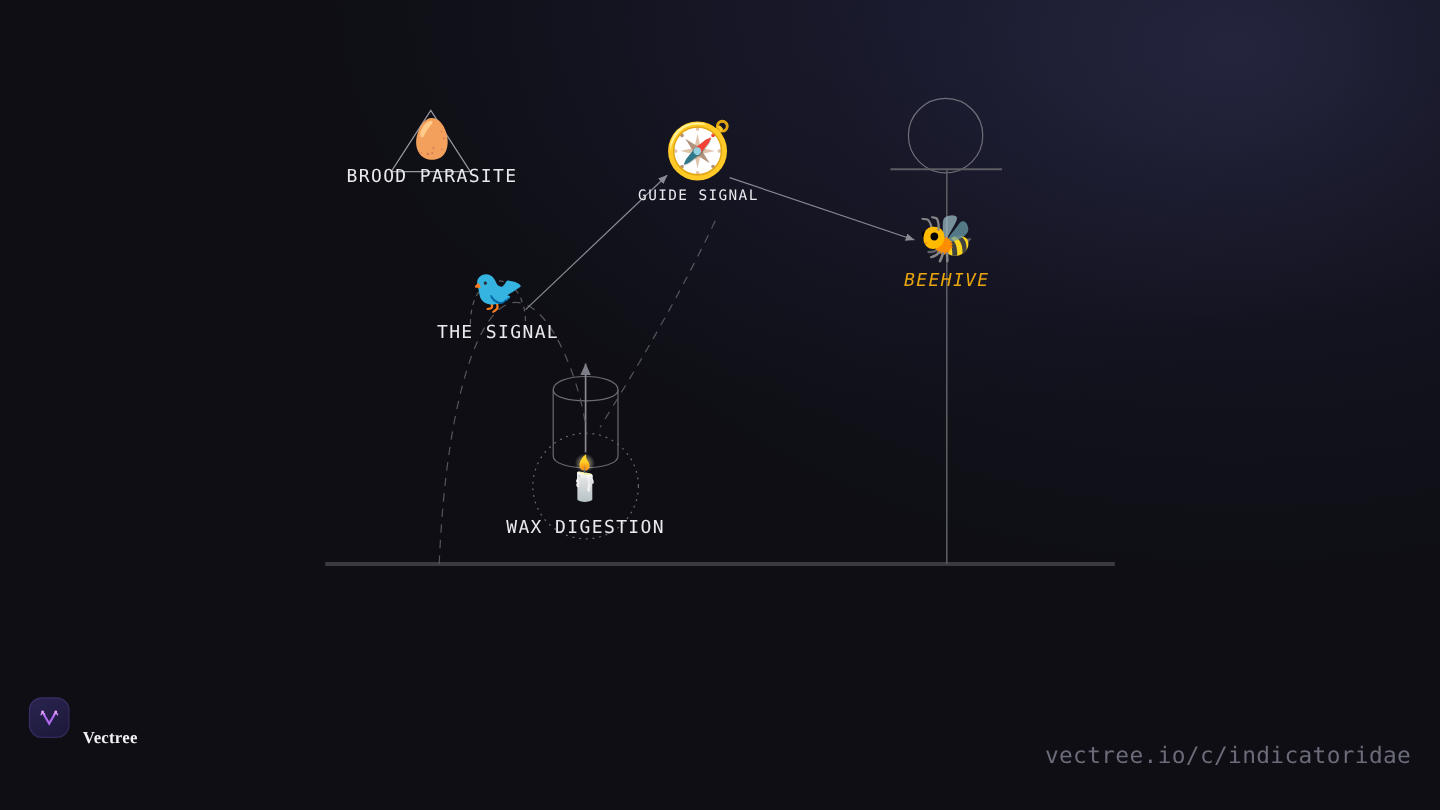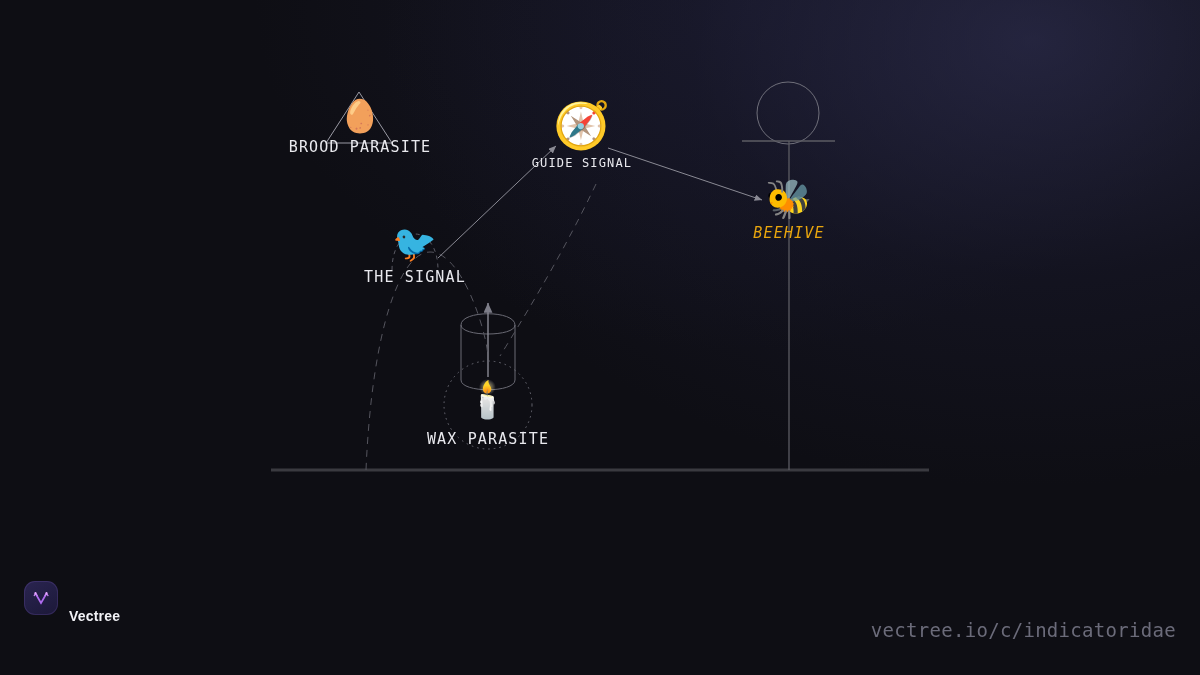--- a/index.html
+++ b/index.html
@@ -38,21 +38,21 @@
   
   .footer{ position:absolute; left:0; bottom:0; width:1200px; height:140px; }
   .brand{ position:absolute; left:24px; top:36px; display:flex; align-items:center; gap:11px; }
   .logo{
     width:34px; height:34px; border-radius:11px;
     background:linear-gradient(150deg,#2a2450 0%,#211d42 60%,#1c1838 100%);
     box-shadow:0 0 0 1px rgba(150,110,230,0.18) inset;
     display:flex; align-items:center; justify-content:center;
   }
   .brand-name{
-    font-family:Liberation Sans, sans-serif;
+    font-family:Liberation Serif, serif;
     font-size:14px; font-weight:bold; color:#f2f2f6; letter-spacing:.2px;margin-top:37px;
   }
   .title{
     position:absolute; left:24px; top:72px;
     font-family:"DejaVu Sans Mono","Liberation Mono",monospace;
     font-size:33px; font-weight:bold; color:#ffffff; letter-spacing:.5px;
   }
   .url{
     position:absolute; right:24px; top:84px;
     font-family:"DejaVu Sans Mono","Liberation Mono",monospace;
@@ -117,21 +117,21 @@
     <span class="label">THE SIGNAL</span>
   </div>
 
   <div class="node" style="left:709px; top:180px; width:160px;">
     <span class="emoji" style="font-size:38px;">🐝</span>
     <span class="label gold">BEEHIVE</span>
   </div>
 
   <div class="node" style="left:408px; top:382px; width:160px;">
     <span class="emoji" style="font-size:36px;">🕯️</span>
-    <span class="label" style="margin-top:12px;">WAX PARASITE</span>
+    <span class="label" style="margin-top:12px;">WAX DIGESTION</span>
   </div>
 
 </div>
 
 <div class="footer">
   <div class="brand">
     <div class="logo">
       <svg width="20" height="20" viewBox="0 0 20 20" aria-hidden="true">
         <path d="M4.5 5.5 L10 15 L15.5 5.5" fill="none" stroke="#b06cf0" stroke-width="1.7" stroke-linecap="round"></path>
         <path d="M4.5 5.5 L3.2 7.6 M4.5 5.5 L6.2 7.3" fill="none" stroke="#d08ef8" stroke-width="1.2" stroke-linecap="round"></path>

